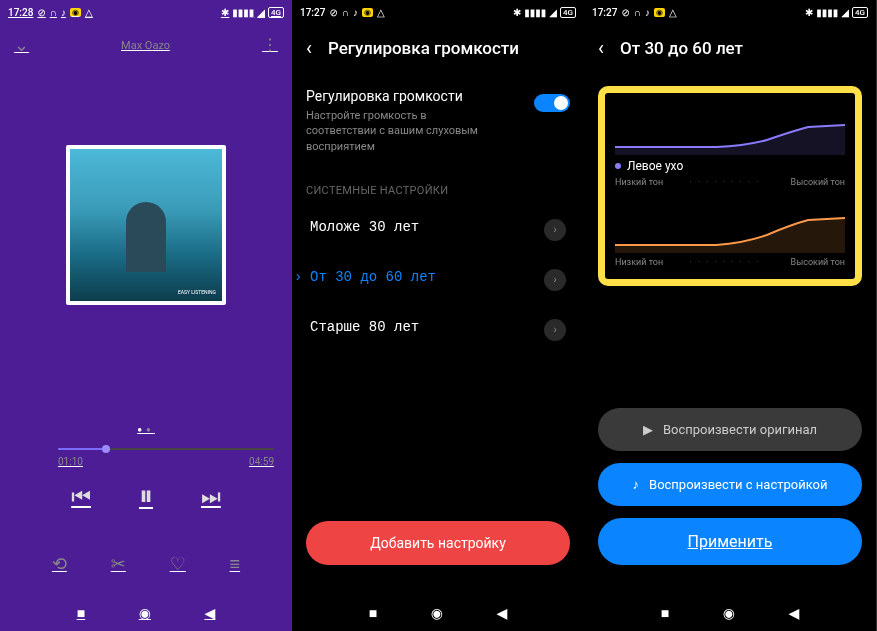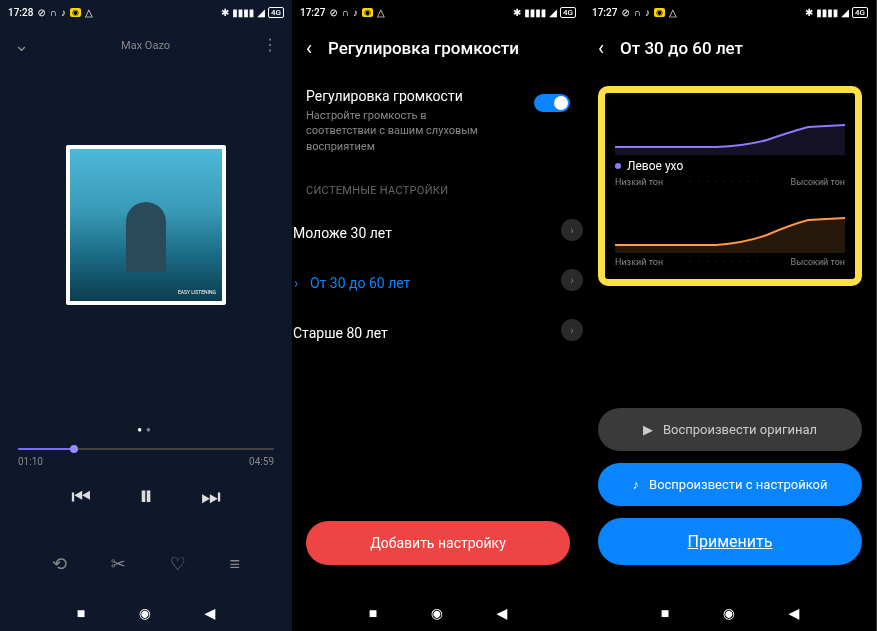--- a/index.html
+++ b/index.html
@@ -13,21 +13,21 @@
   }
   .screen {
     width: 292px;
     height: 631px;
     background: #000;
     position: relative;
     color: #fff;
     display: flex;
     flex-direction: column;
   }
-  .screen1 { background: #0f172a; }
+  .screen1 { background: #4c1d95; text-decoration: underline; }
   .status-bar {
     height: 24px;
     display: flex;
     align-items: center;
     justify-content: space-between;
     padding: 0 8px;
     font-size: 10px;
     font-weight: 500;
   }
   .status-left { display: flex; align-items: center; gap: 4px; }
@@ -70,21 +70,21 @@
     top: 35%;
     transform: translateX(-50%);
     width: 40px;
     height: 70px;
     background: #2a4a5a;
     border-radius: 20px 20px 0 0;
   }
   .album-label { position: absolute; bottom: 6px; right: 6px; font-size: 5px; color: #fff; }
   .pager-dots { text-align: center; margin-top: 120px; font-size: 8px; color: #888; letter-spacing: 4px; }
   .pager-dots .active { color: #fff; }
-  .progress-wrap { padding: 0 18px; margin-top: 14px; }
+  .progress-wrap { padding: 0 18px; margin-top: 14px; margin-left: 40px; }
   .progress-bar { height: 2px; background: #444; position: relative; border-radius: 1px; }
   .progress-fill { height: 100%; background: #7a6cff; width: 22%; border-radius: 1px; }
   .progress-thumb { position: absolute; left: 22%; top: 50%; transform: translate(-50%, -50%); width: 8px; height: 8px; background: #9a8cff; border-radius: 50%; }
   .time-row { display: flex; justify-content: space-between; font-size: 10px; color: #888; margin-top: 6px; }
   .controls { display: flex; align-items: center; justify-content: center; gap: 48px; margin-top: 12px; }
   .ctrl-btn { font-size: 22px; color: #ddd; cursor: pointer; }
   .ctrl-btn.main { font-size: 28px; }
   .secondary-controls { display: flex; justify-content: space-around; padding: 0 30px; margin-top: 40px; }
   .sec-btn { font-size: 18px; color: #888; cursor: pointer; }
 
@@ -106,21 +106,21 @@
     height: 18px;
     background: #0a84ff;
     border-radius: 9px;
     position: relative;
     cursor: pointer;
     flex-shrink: 0;
     margin-top: 6px;
   }
   .toggle-knob { position: absolute; right: 2px; top: 2px; width: 14px; height: 14px; background: #fff; border-radius: 50%; }
   .section-label { font-size: 11px; color: #666; padding: 20px 14px 8px; text-transform: uppercase; letter-spacing: 0.3px; }
-  .list-item { display: flex; align-items: flex-end; justify-content: space-between; padding: 14px 1px; cursor: pointer; }
+  .list-item { display: flex; align-items: flex-start; justify-content: space-between; padding: 14px 18px; cursor: pointer; font-family: Liberation Mono, monospace; }
   .list-item-text { font-size: 14px; }
   .list-item.selected .list-item-text { color: #0a84ff; }
   .list-item.selected::before { content: '›'; position: absolute; left: 2px; color: #0a84ff; font-size: 14px; }
   .list-item.selected { position: relative; padding-left: 18px; }
   .chev-circle { width: 22px; height: 22px; background: #2a2a2a; border-radius: 50%; display: flex; align-items: center; justify-content: center; font-size: 10px; color: #888; }
   .primary-btn {
     margin: 0 14px;
     background: #ef4444;
     color: #fff;
     text-align: center;

